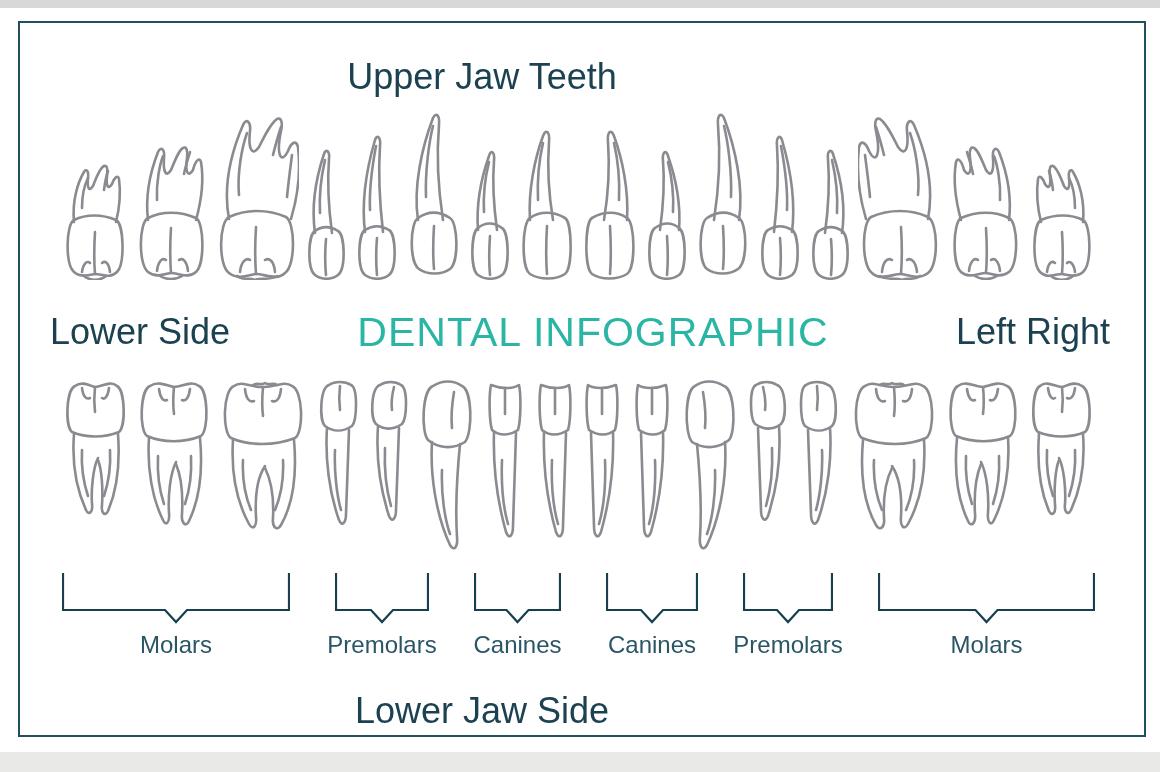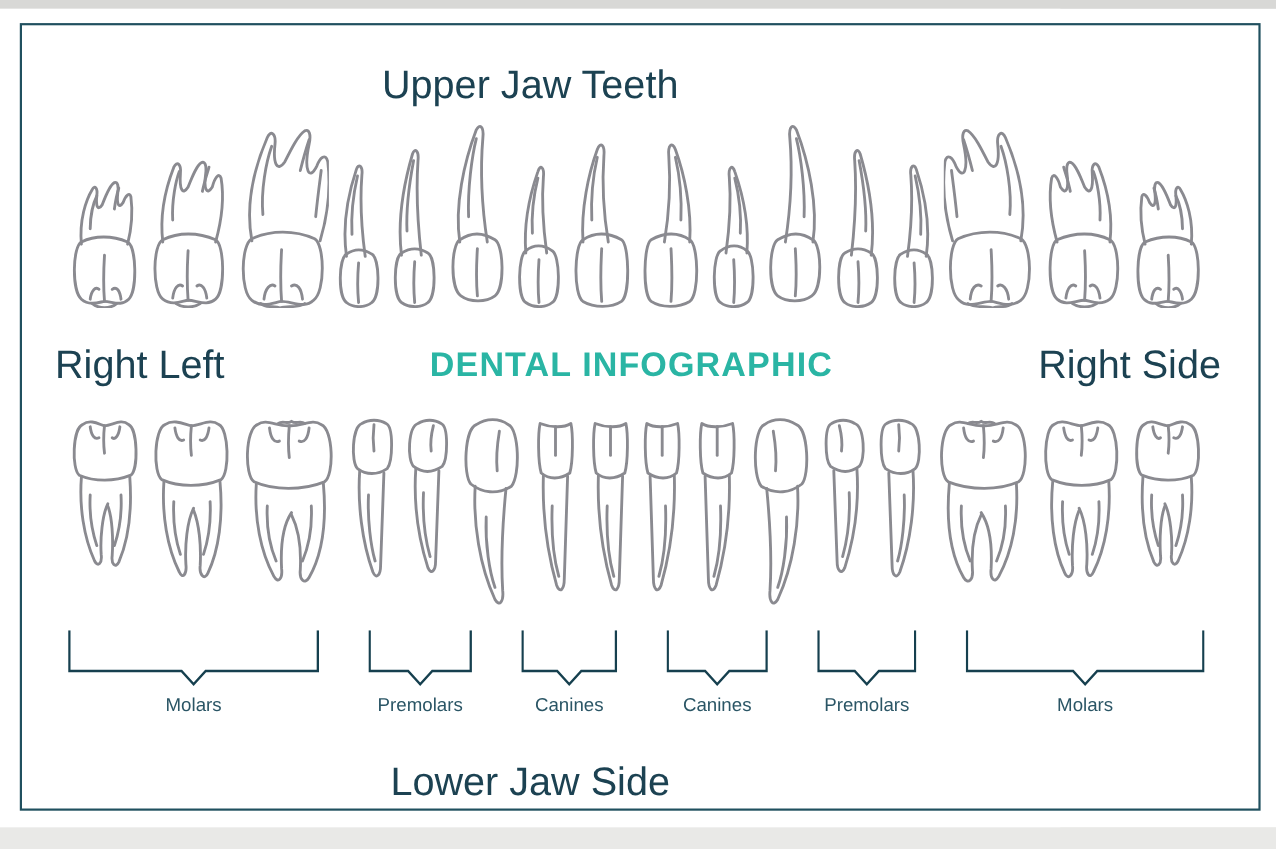--- a/index.html
+++ b/index.html
@@ -42,33 +42,33 @@
   }
   .teeth-row svg.mirror{transform:scaleX(-1);}
   .mid-row{
     position:absolute;top:300px;left:50px;width:1060px;height:48px;
     display:flex;justify-content:space-between;align-items:center;
   }
   .side-label{
     font-size:36px;font-weight:300;color:var(--navy);
   }
   .main-title{
-    font-size:31px;font-weight:bold;color:var(--teal);letter-spacing:1px;
+    font-size:41px;font-weight:normal;color:var(--teal);letter-spacing:1px;
   }
   .brackets-row{
     position:absolute;left:62px;top:565px;width:1033px;
     display:flex;justify-content:space-between;align-items:flex-start;
   }
   .tooth-group{display:flex;flex-direction:column;align-items:center;flex:0 0 auto;}
   .tooth-group svg{display:block;}
   .tooth-group svg path{
     fill:none;stroke:#16404f;stroke-width:2.2;stroke-linejoin:miter;
   }
   .group-label{
-    margin-top:6px;font-size:17px;font-weight:300;color:#2a5565;text-align:center;
+    margin-top:6px;font-size:24px;font-weight:300;color:#2a5565;text-align:center;
   }
   .lower-title{
     position:absolute;top:682px;left:0;width:100%;
     text-align:center;font-size:36px;font-weight:300;color:var(--navy);
   }
 </style>
 </head>
 <body>
 
 <div class="edge-strip top"></div>
@@ -198,23 +198,23 @@
         <path d="M42,30 C43,22 45,14 46,11"></path>
         <path d="M12,60 C4,64 3,104 12,112 C20,119 30,114 33,114 C40,114 48,119 55,112 C63,104 62,64 54,60 C40,54 24,54 12,60 Z"></path>
         <path d="M33,114 C32,102 32,88 33,72"></path>
         <path d="M20,112 C21,104 25,100 28,103"></path>
         <path d="M40,103 C44,100 47,104 48,112"></path>
         <path d="M22,116 C28,121 38,121 44,116"></path>
       </svg>
     </div>
 
   <div class="mid-row">
-    <span class="side-label">Right Left</span>
+    <span class="side-label">Lower Side</span>
     <span class="main-title">DENTAL INFOGRAPHIC</span>
-    <span class="side-label">Right Side</span>
+    <span class="side-label">Left Right</span>
   </div>
 
   <div class="teeth-row" id="lower-row">
       <svg width="66" height="140" viewBox="0 0 66 140">
         <path d="M10,52 C3,46 4,10 13,6 C21,0 30,7 33,7 C40,7 48,0 55,6 C63,10 64,46 57,52 C42,58 24,58 10,52 Z"></path>
         <path d="M33,7 C32,16 32,24 33,32"></path>
         <path d="M20,8 C21,16 24,20 28,18"></path>
         <path d="M40,18 C43,20 46,16 47,8"></path>
         <path d="M12,54 C10,80 14,108 24,130 C27,136 31,132 30,124 C29,110 31,88 36,78"></path>
         <path d="M56,54 C58,82 55,110 46,131 C43,137 39,133 40,125 C41,110 40,90 36,80"></path>

